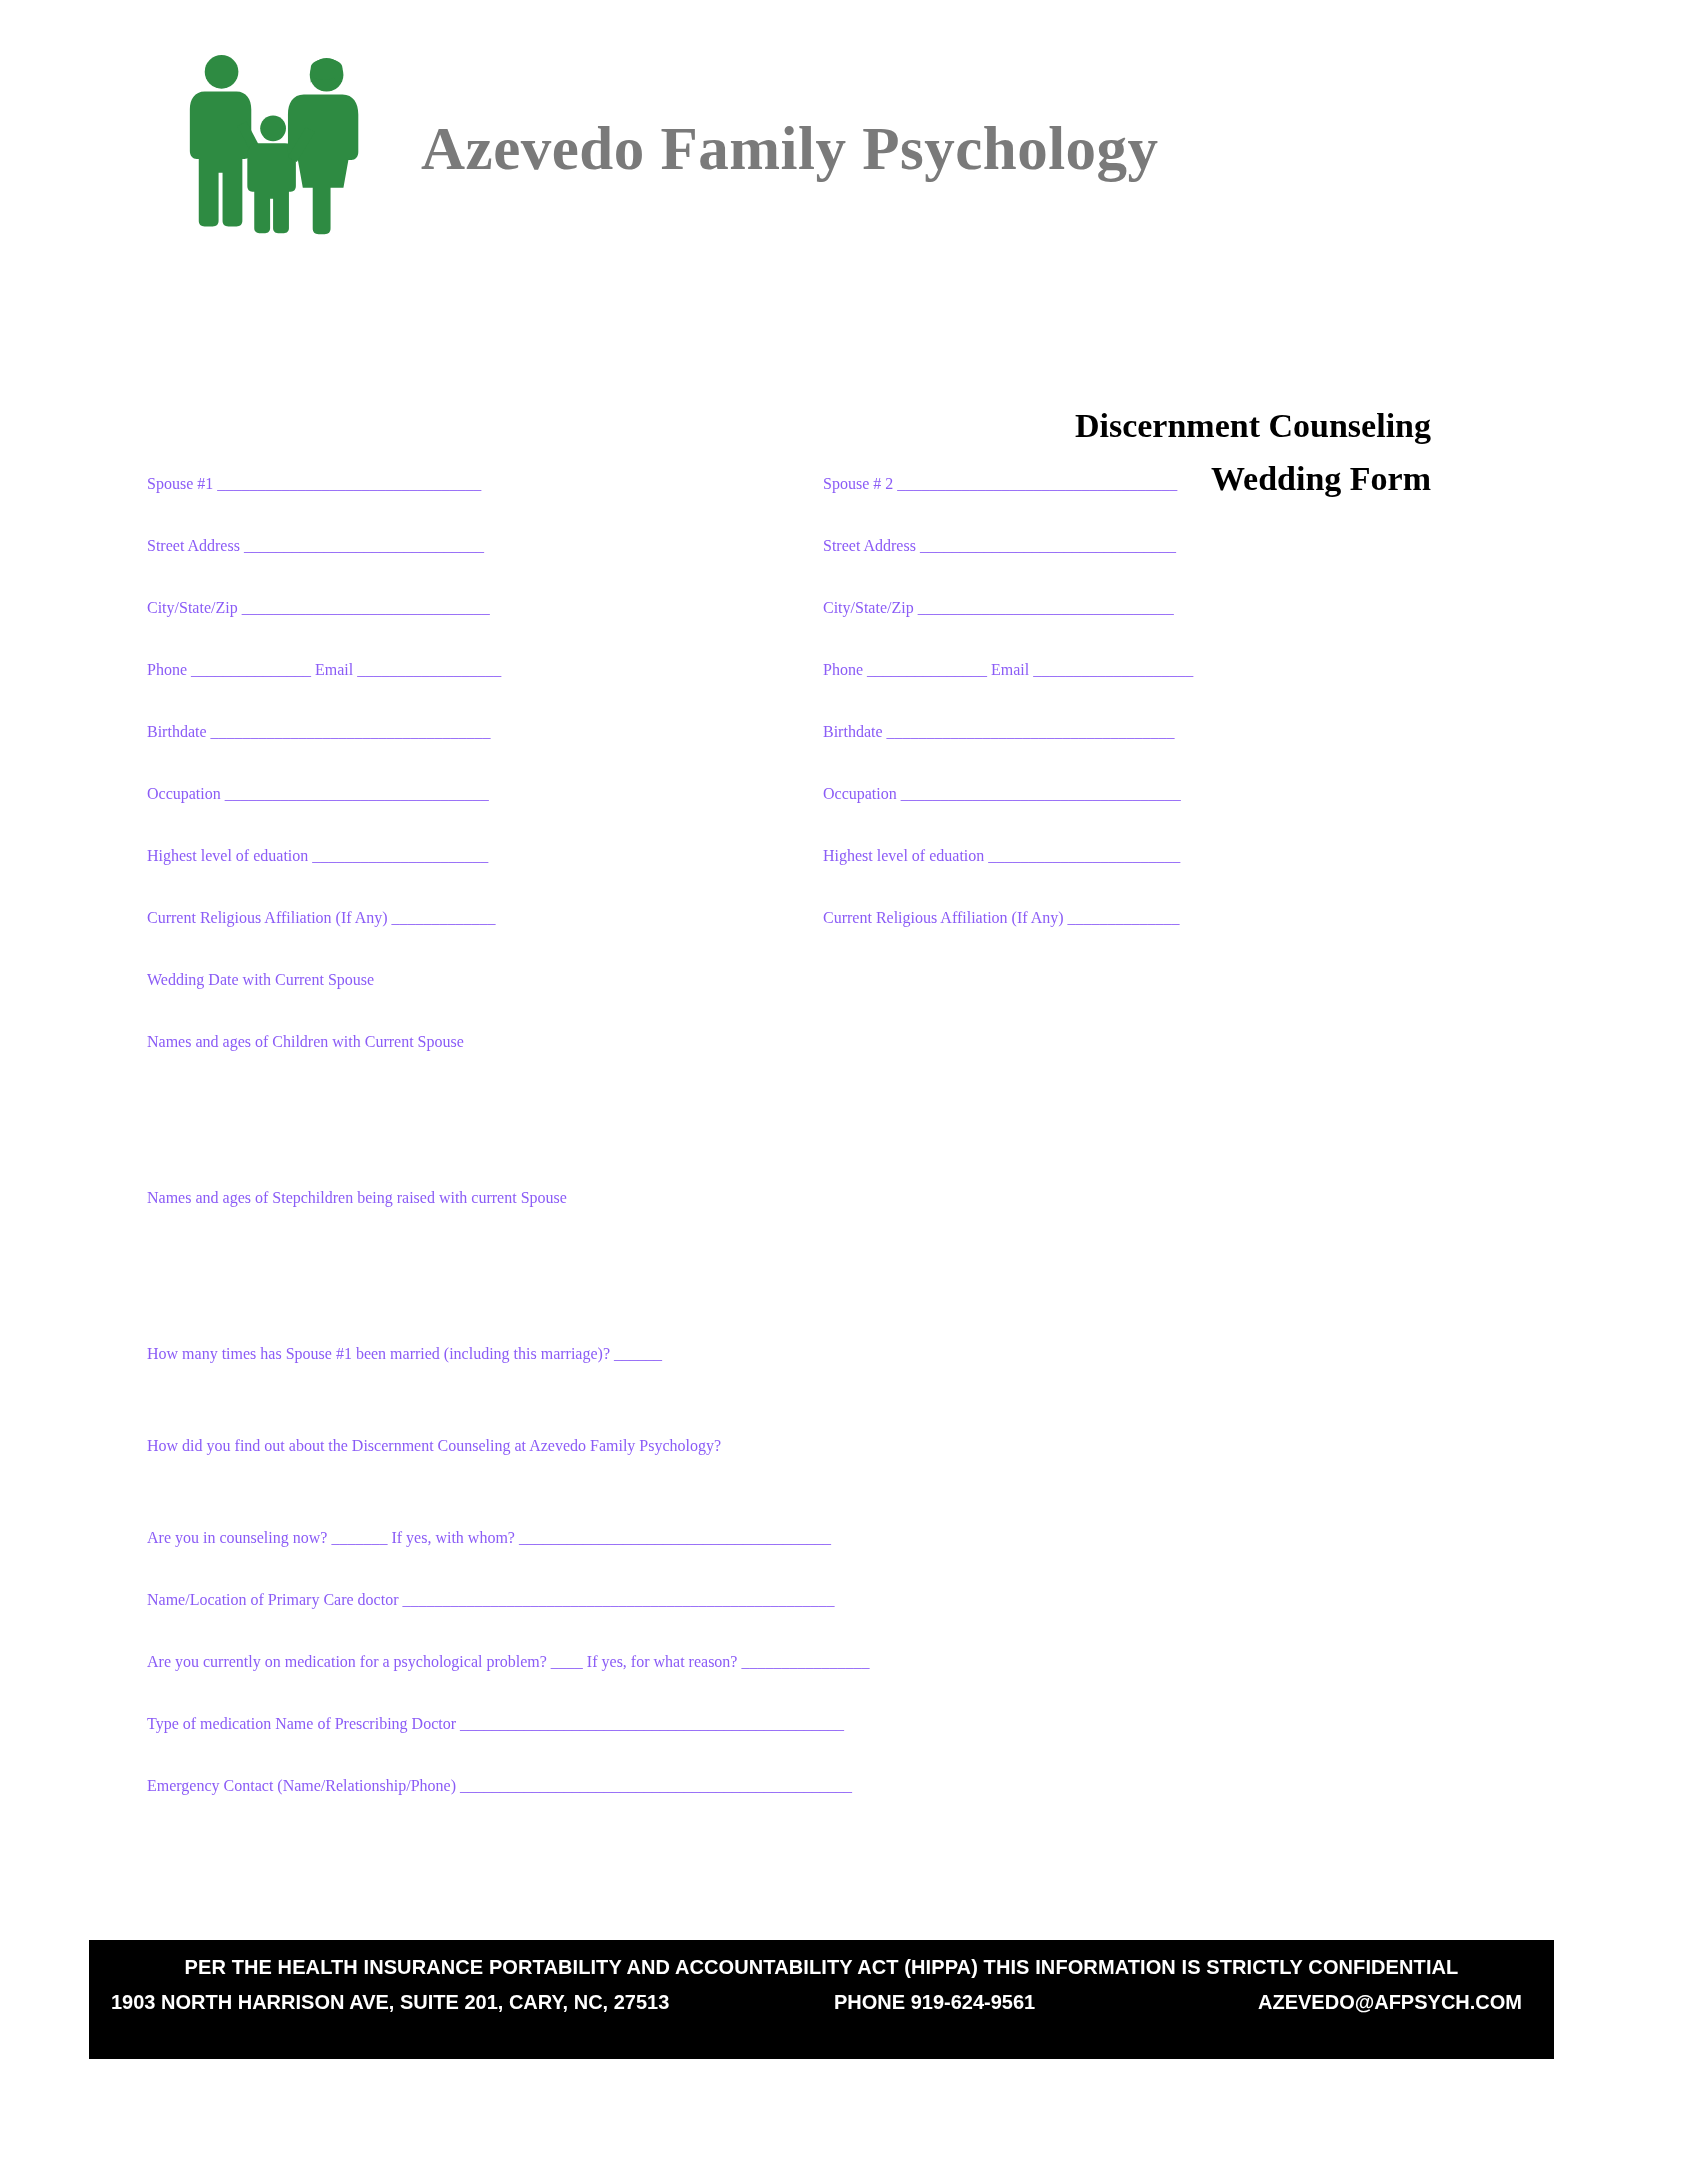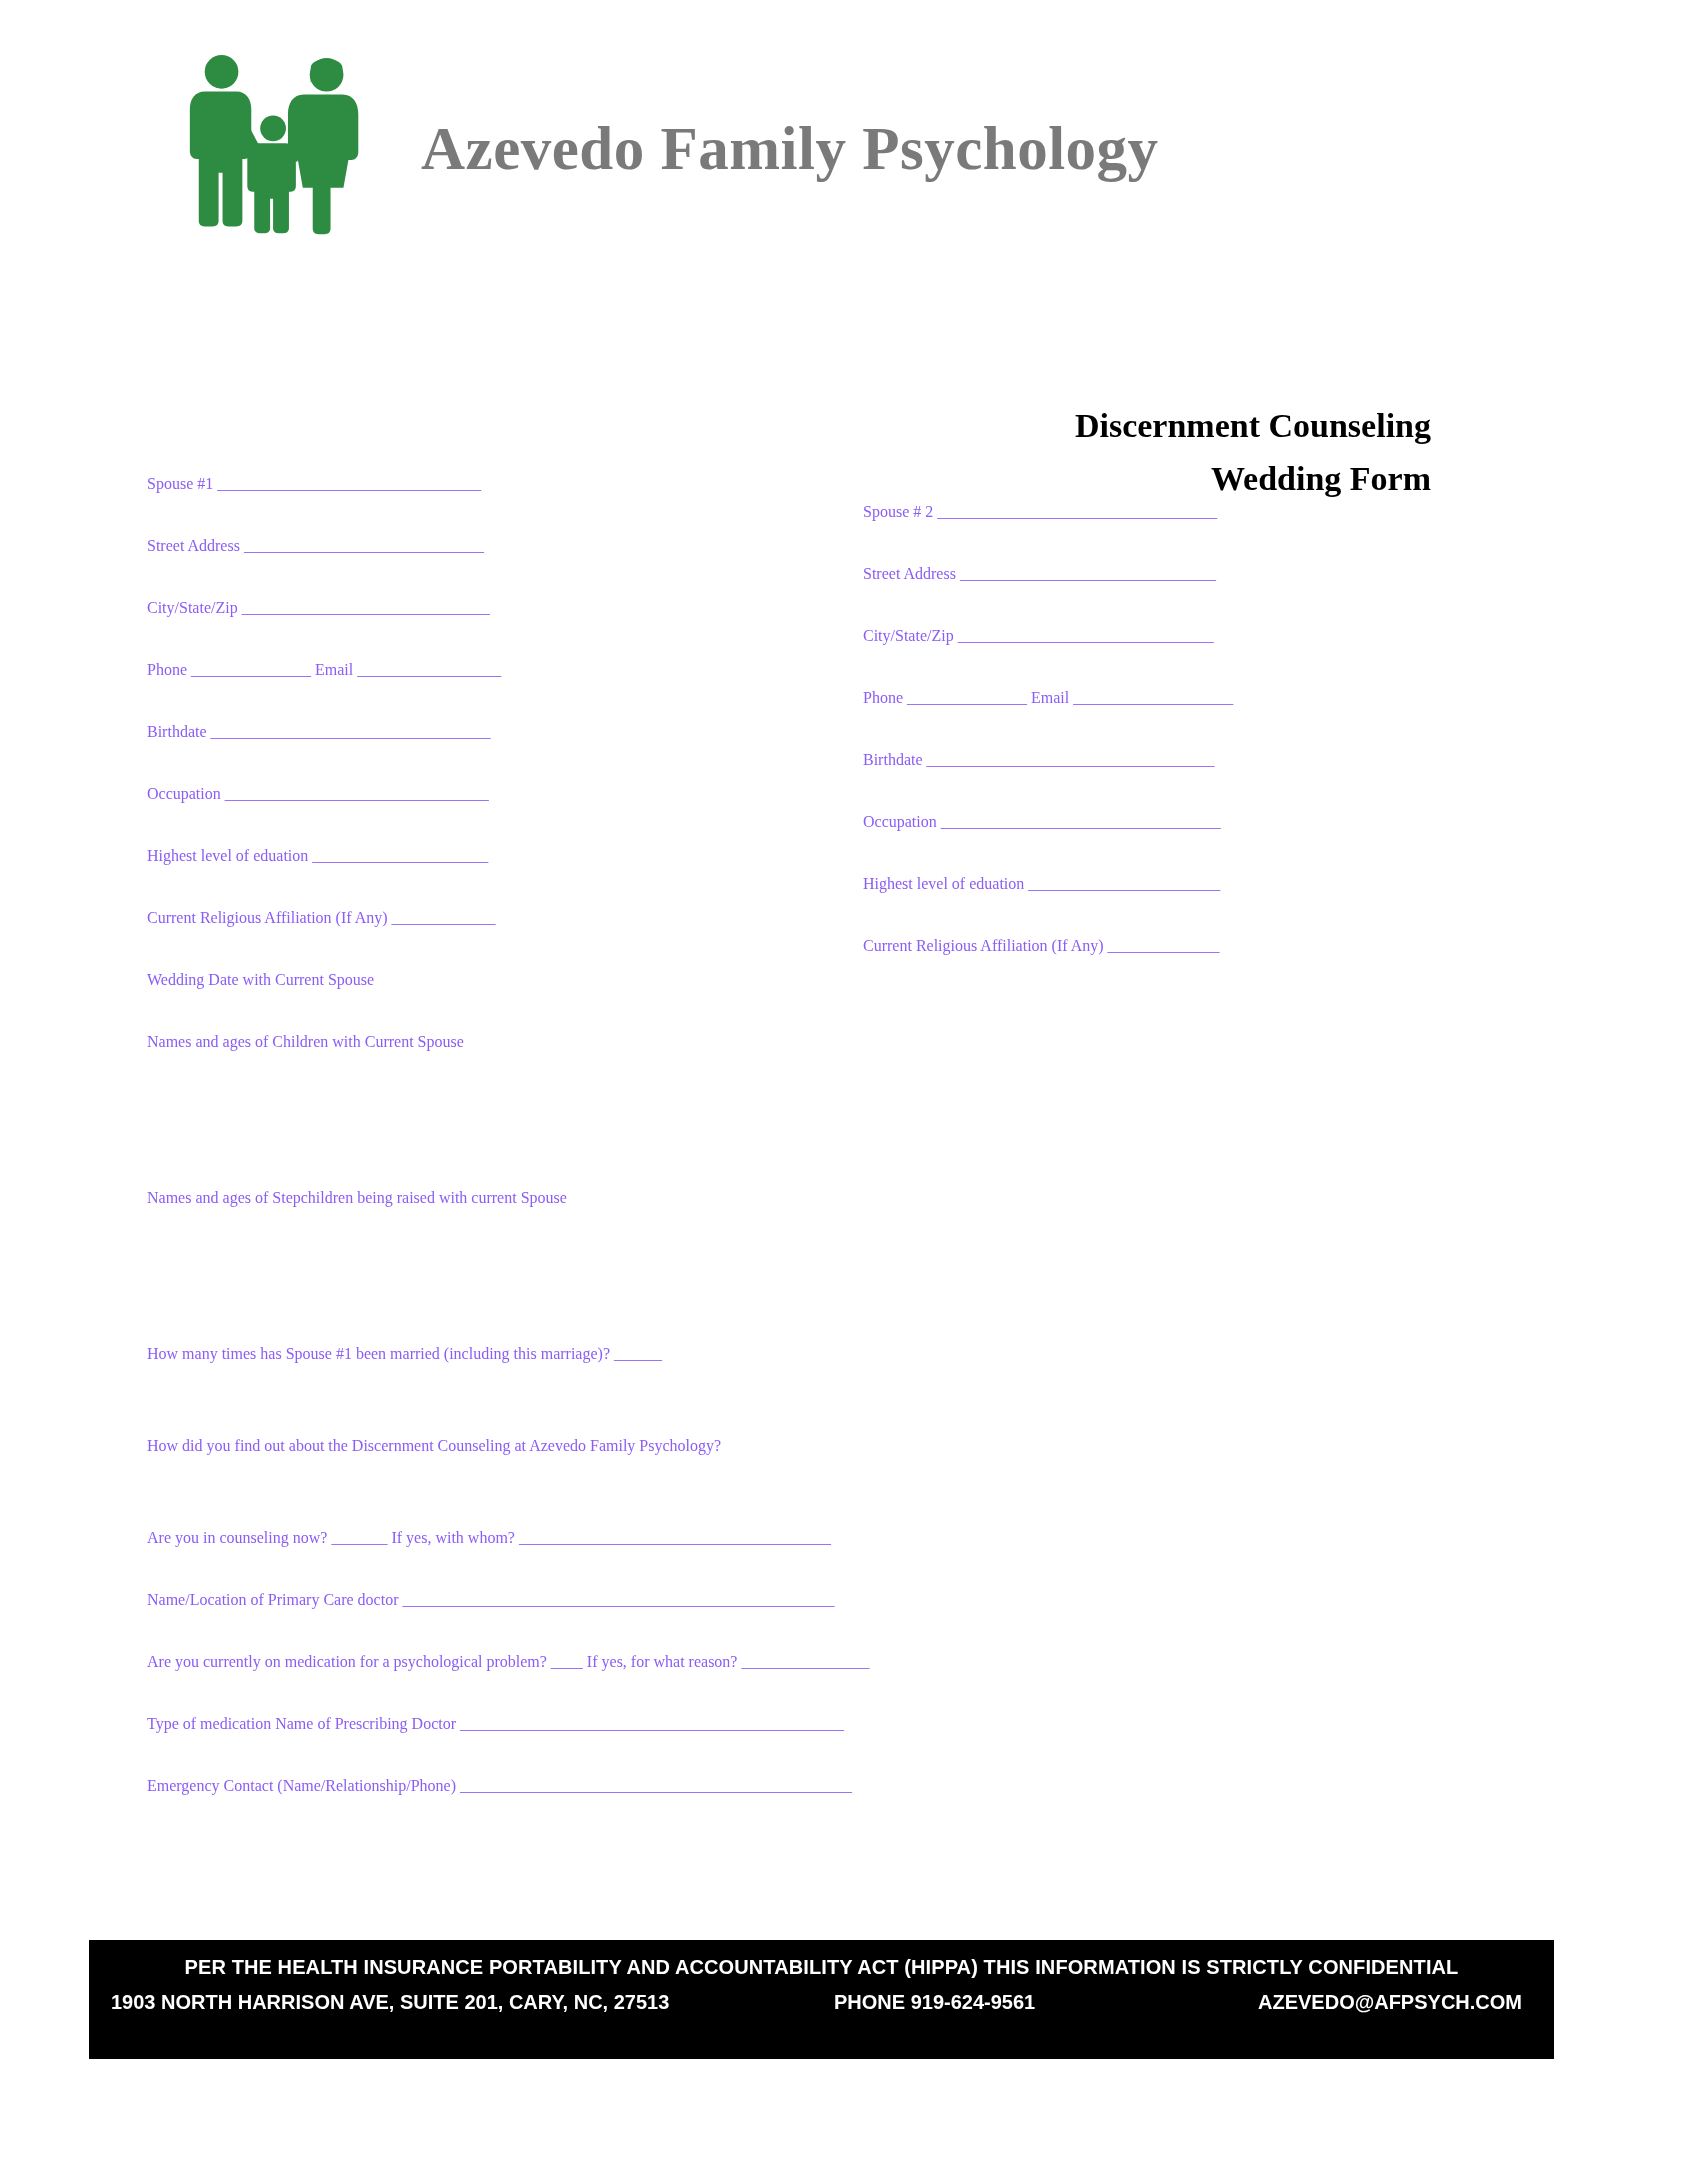--- a/index.html
+++ b/index.html
@@ -83,24 +83,23 @@
     height: 62px;
   }
   .col-l {
     position: absolute;
     left: 0;
     width: 673px;
     white-space: nowrap;
   }
   .col-r {
     position: absolute;
-    left: 716px;
+    left: 676px;
     width: 693px;
     white-space: nowrap;
-    margin-top: 28px;
   }
 
   .block-q {
     margin-top: 0;
     height: 62px;
     white-space: nowrap;
   }
   .spacer-lg { height: 94px; }
   .spacer-sm { height: 30px; }
 

